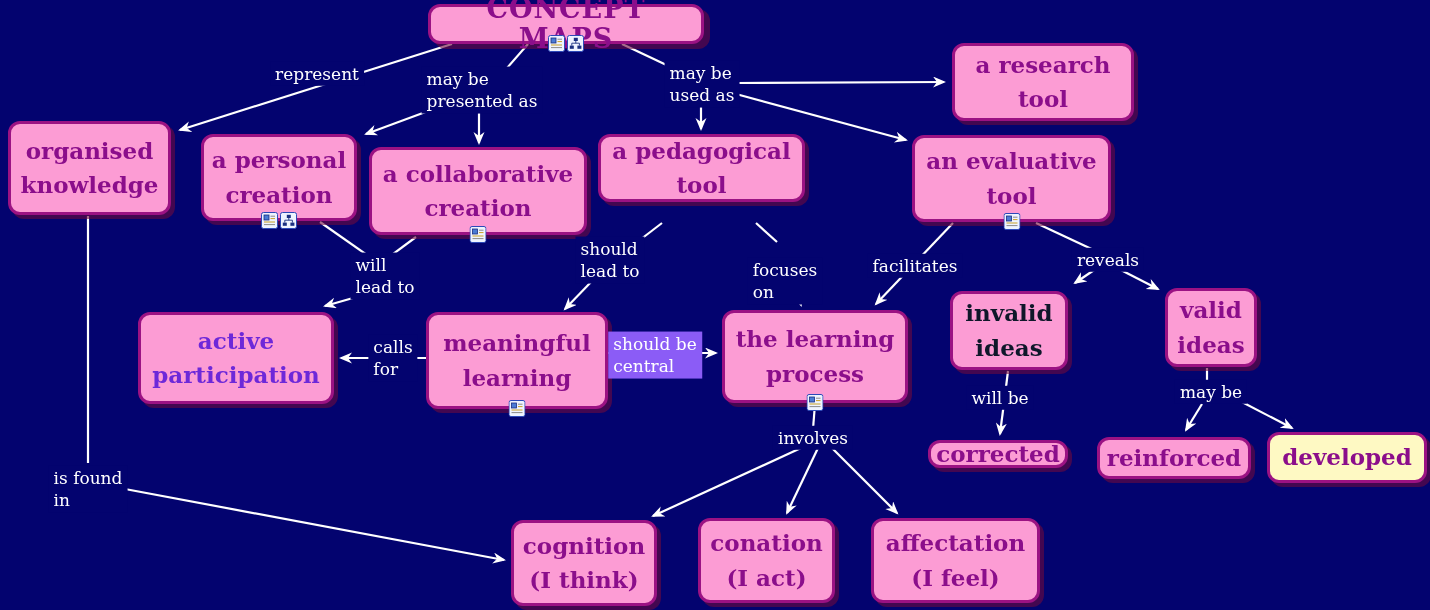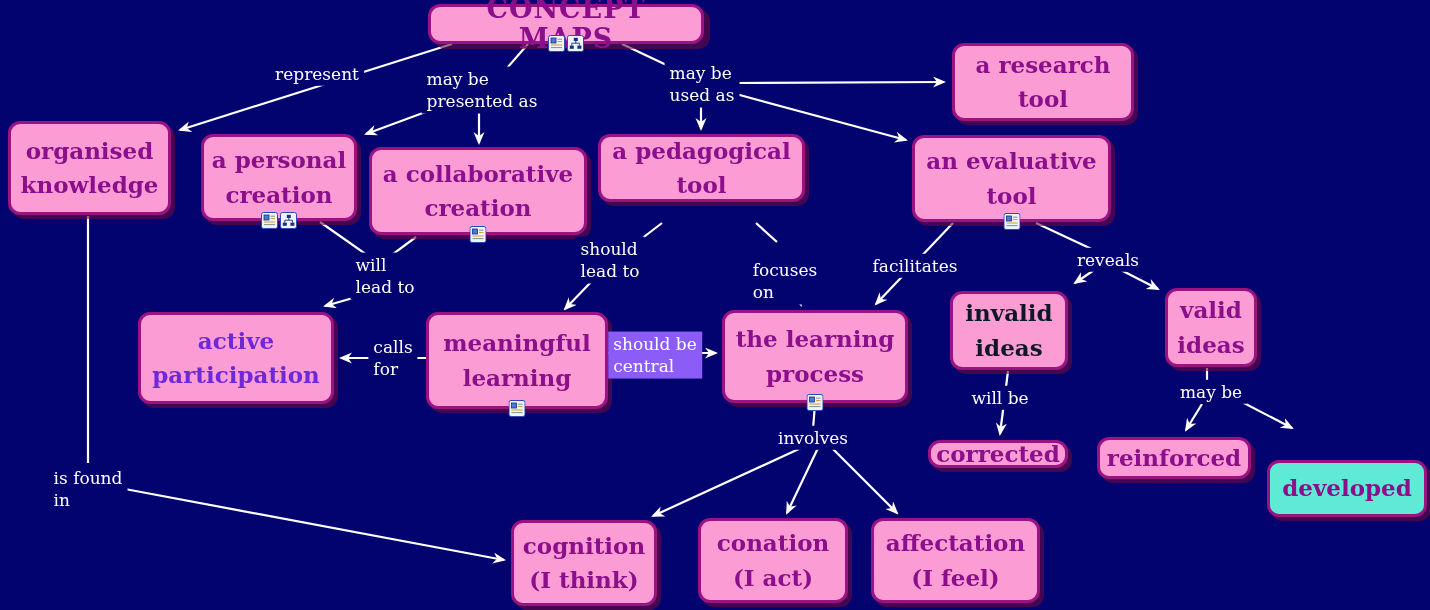--- a/index.html
+++ b/index.html
@@ -225,28 +225,28 @@
     <div class="cm-node" style="left: 1165px; top: 288px; width: 92px; height: 79px; background: rgb(252, 156, 212); border-color: rgb(155, 18, 131); box-shadow: rgba(110, 10, 60, 0.6) 4px 4px 0px;">
       <span class="cm-node-label" style="color: rgb(139, 14, 139);">valid
 ideas</span>
     </div>
     <div class="cm-node" style="left: 928px; top: 440px; width: 140px; height: 28px; background: rgb(252, 156, 212); border-color: rgb(155, 18, 131); box-shadow: rgba(110, 10, 60, 0.6) 4px 4px 0px;">
       <span class="cm-node-label" style="color: rgb(139, 14, 139);">corrected</span>
     </div>
     <div class="cm-node" style="left: 1097px; top: 437px; width: 154px; height: 42px; background: rgb(252, 156, 212); border-color: rgb(155, 18, 131); box-shadow: rgba(110, 10, 60, 0.6) 4px 4px 0px;">
       <span class="cm-node-label" style="color: rgb(139, 14, 139);">reinforced</span>
     </div>
-    <div class="cm-node" style="left: 1267px; top: 432px; width: 160px; height: 57px; background: #5eead4; border-color: rgb(155, 18, 131); box-shadow: rgba(110, 10, 60, 0.6) 4px 4px 0px; margin-top: 28px;">
+    <div class="cm-node" style="left: 1267px; top: 432px; width: 160px; height: 51px; background: #fef9c3; border-color: rgb(155, 18, 131); box-shadow: rgba(110, 10, 60, 0.6) 4px 4px 0px;">
       <span class="cm-node-label" style="color: rgb(139, 14, 139);">developed</span>
     </div>
     <div class="cm-node" style="left: 511px; top: 520px; width: 146px; height: 86px; background: rgb(252, 156, 212); border-color: rgb(155, 18, 131); box-shadow: rgba(110, 10, 60, 0.6) 4px 4px 0px;">
       <span class="cm-node-label" style="color: rgb(139, 14, 139);">cognition
 (I think)</span>
     </div>
-    <div class="cm-node" style="left: 698px; top: 518px; width: 150px; height: 85px; background: rgb(252, 156, 212); border-color: rgb(155, 18, 131); box-shadow: rgba(110, 10, 60, 0.6) 4px 4px 0px;">
+    <div class="cm-node" style="left: 698px; top: 518px; width: 137px; height: 85px; background: rgb(252, 156, 212); border-color: rgb(155, 18, 131); box-shadow: rgba(110, 10, 60, 0.6) 4px 4px 0px;">
       <span class="cm-node-label" style="color: rgb(139, 14, 139);">conation
 (I act)</span>
     </div>
     <div class="cm-node" style="left: 871px; top: 518px; width: 169px; height: 85px; background: rgb(252, 156, 212); border-color: rgb(155, 18, 131); box-shadow: rgba(110, 10, 60, 0.6) 4px 4px 0px;">
       <span class="cm-node-label" style="color: rgb(139, 14, 139);">affectation
 (I feel)</span>
     </div>
     <div class="cm-link-label" style="left: 317px; top: 74px; color: rgb(255, 255, 255); background: rgb(3, 3, 111);">represent</div>
     <div class="cm-link-label" style="left: 482px; top: 90px; color: rgb(255, 255, 255); background: rgb(3, 3, 111);">may be
 presented as</div>

